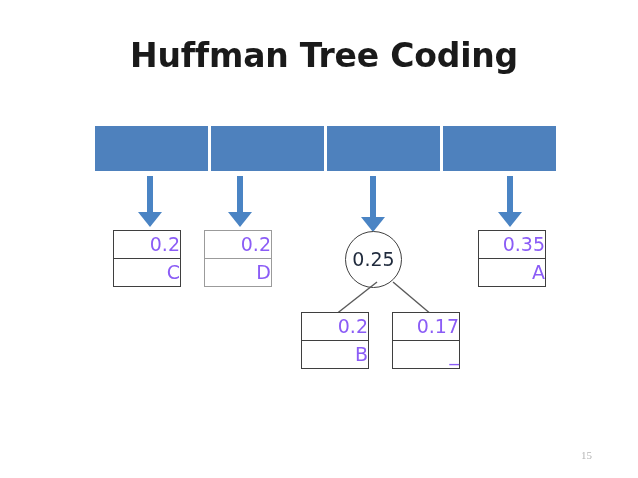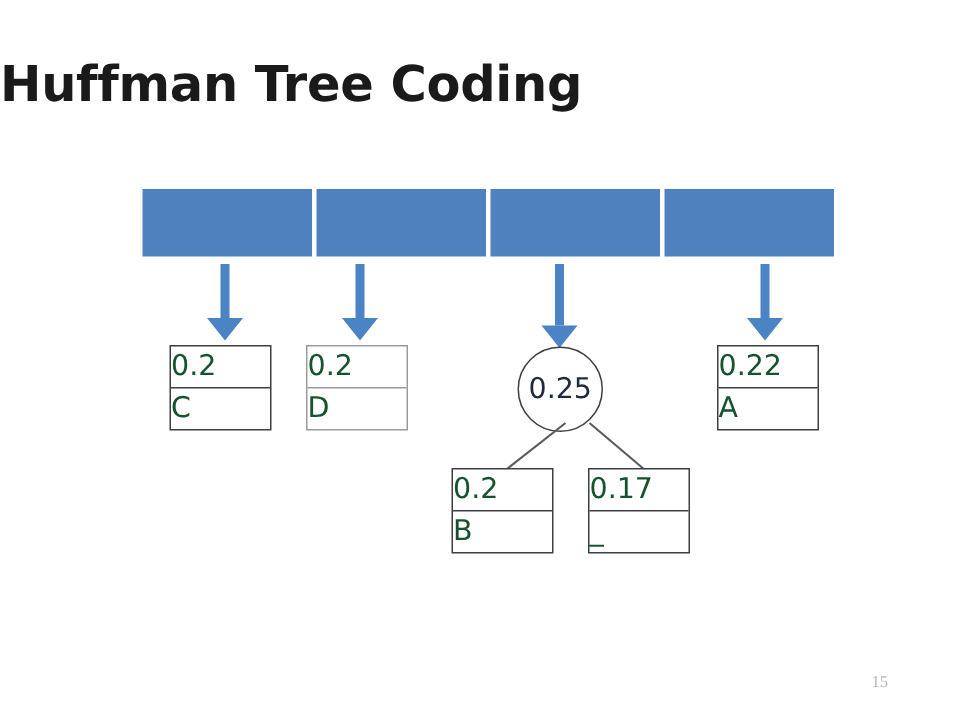--- a/index.html
+++ b/index.html
@@ -15,21 +15,21 @@
     overflow: hidden;
     font-family: "Liberation Sans", sans-serif;
   }
 
   
   #slide-title {
     position: absolute;
     left: 0;
     top: 36px;
     width: 518px;
-    text-align: left;
+    text-align: right;
     font-family: "DejaVu Sans", sans-serif;
     font-size: 33px;
     font-weight: bold;
     color: #1a1a1a;
     letter-spacing: -0.2px;
     white-space: nowrap;
   }
 
   
   #array-bar {
@@ -78,24 +78,24 @@
     border: 1.5px solid #3f3f3f;
     background: #ffffff;
     box-sizing: border-box;
   }
   .node-box.light {
     border-color: #9b9b9b;
   }
   .node-box .cell {
     height: 27px;
     line-height: 27px;
-    text-align: left;
+    text-align: right;
     font-family: "DejaVu Sans", sans-serif;
     font-size: 19px;
-    color: #14532d;
+    color: #8b5cf6;
   }
   .node-box .cell.top {
     border-bottom: 1.5px solid #3f3f3f;
   }
   .node-box.light .cell.top {
     border-bottom-color: #9b9b9b;
   }
   .node-box .cell.bottom {
     font-size: 19px;
   }
@@ -183,21 +183,21 @@
   </div>
 
   <div id="circle-node">0.25</div>
 
   <svg id="connectors" viewBox="0 0 180 45" width="180" height="45">
     <line x1="82" y1="7" x2="40" y2="40" stroke="#5a5a5a" stroke-width="1.4"></line>
     <line x1="98" y1="7" x2="137" y2="40" stroke="#5a5a5a" stroke-width="1.4"></line>
   </svg>
 
   <div class="node-box" style="left:478px; top:230px;">
-    <div class="cell top">0.22</div>
+    <div class="cell top">0.35</div>
     <div class="cell bottom">A</div>
   </div>
 
   <div class="node-box" style="left:301px; top:312px;">
     <div class="cell top">0.2</div>
     <div class="cell bottom">B</div>
   </div>
 
   <div class="node-box" style="left:392px; top:312px;">
     <div class="cell top">0.17</div>

